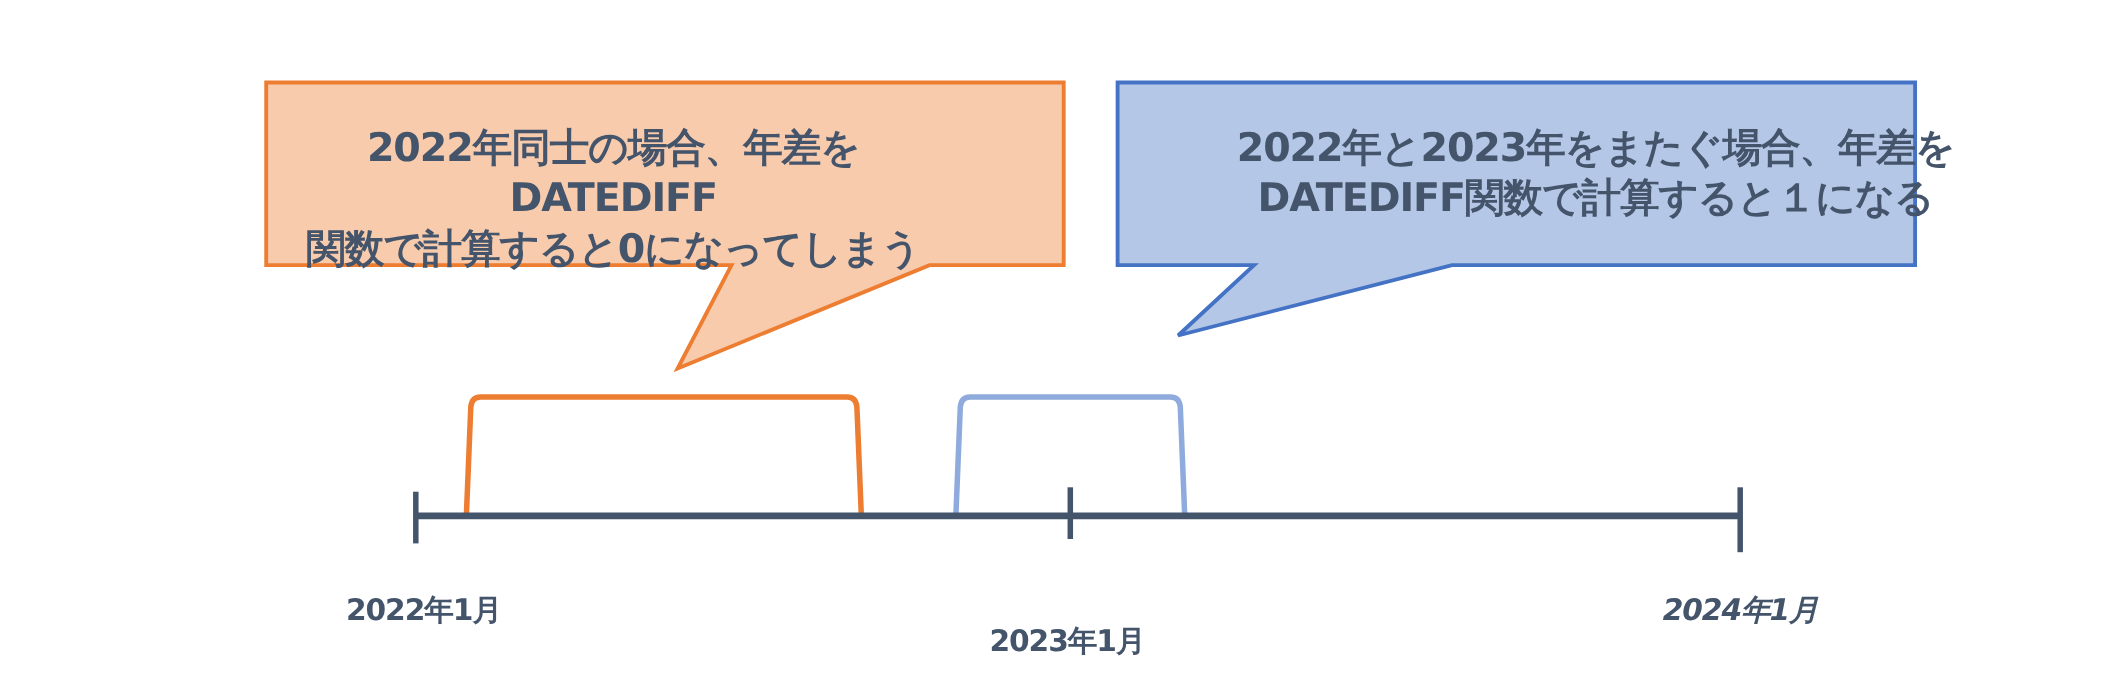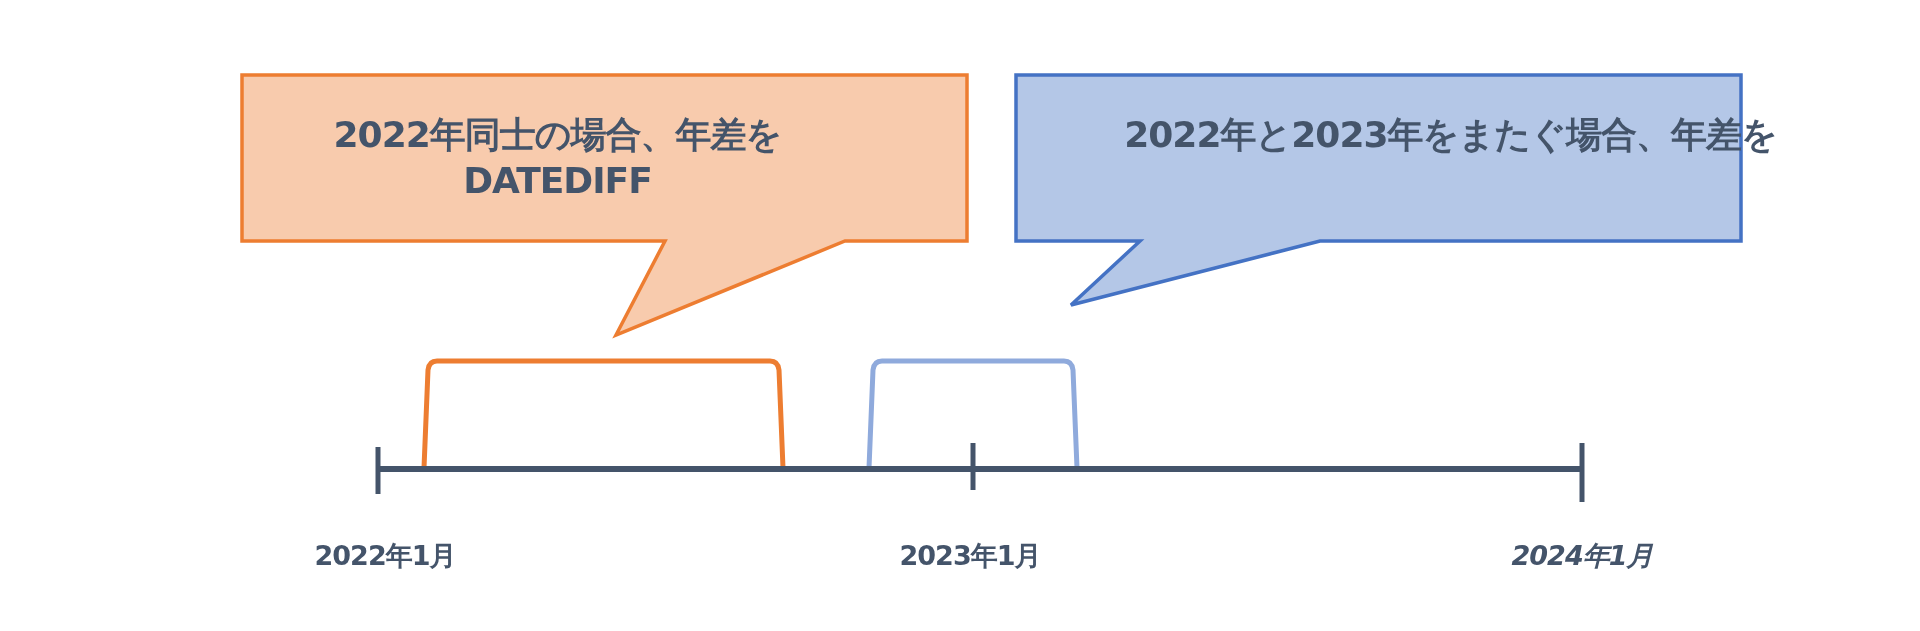--- a/index.html
+++ b/index.html
@@ -34,21 +34,23 @@
 
   <line x1="378" y1="469" x2="1582" y2="469" stroke="#44546a" stroke-width="6"></line>
 
   <line x1="378" y1="447" x2="378" y2="494" stroke="#44546a" stroke-width="5"></line>
   <line x1="973" y1="443" x2="973" y2="490" stroke="#44546a" stroke-width="5"></line>
   <line x1="1582" y1="443" x2="1582" y2="502" stroke="#44546a" stroke-width="5"></line>
 </svg>
 
 <div class="callout-text" style="left:242px; top:112px; width:631px;">
   <div>2022年同士の場合、年差をDATEDIFF</div>
+  <div>関数で計算すると0になってしまう</div>
 </div>
 
 <div class="callout-text" style="left:1016px; top:112px; width:869px;">
   <div>2022年と2023年をまたぐ場合、年差を</div>
+  <div>DATEDIFF関数で計算すると１になる</div>
 </div>
 
 <div class="axis-label" style="left:265px; top:536px;">2022年1月</div>
-<div class="axis-label" style="left:850px; top:536px;">2023年1月</div>
+<div class="axis-label" style="left:850px; top:564px;">2023年1月</div>
 <div class="axis-label" style="left:1462px; top:536px;font-style:italic;">2024年1月</div>
 
 </body></html>

